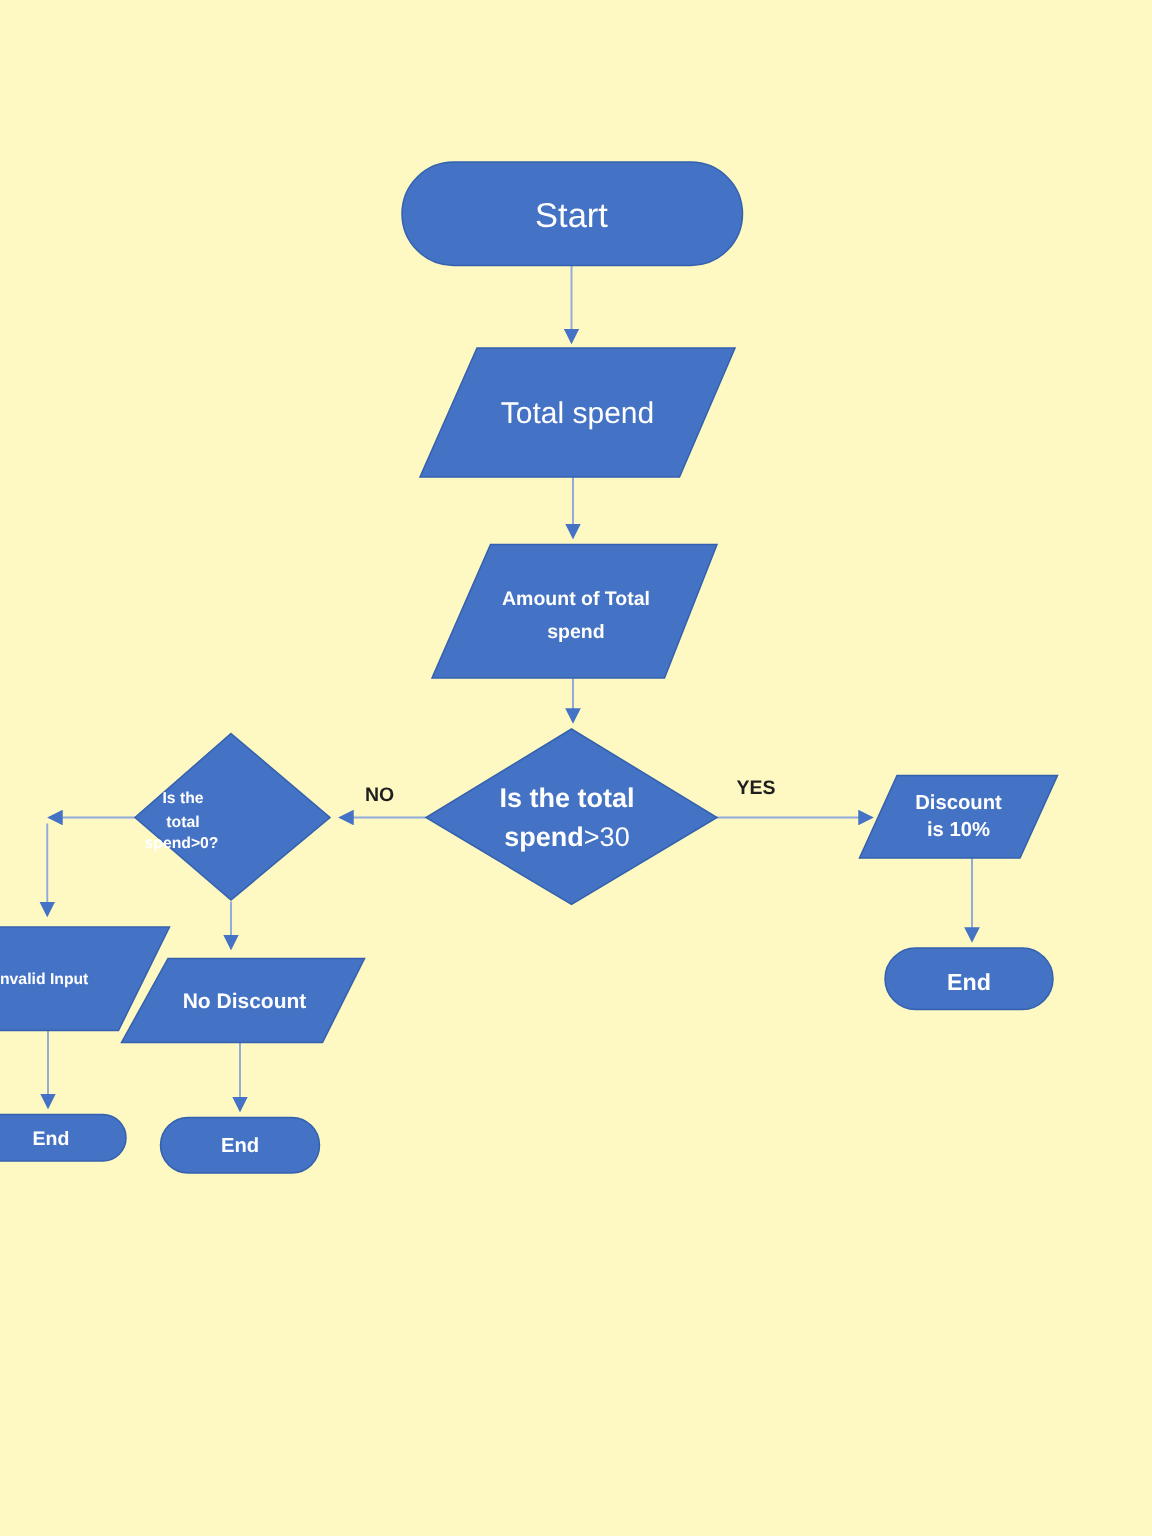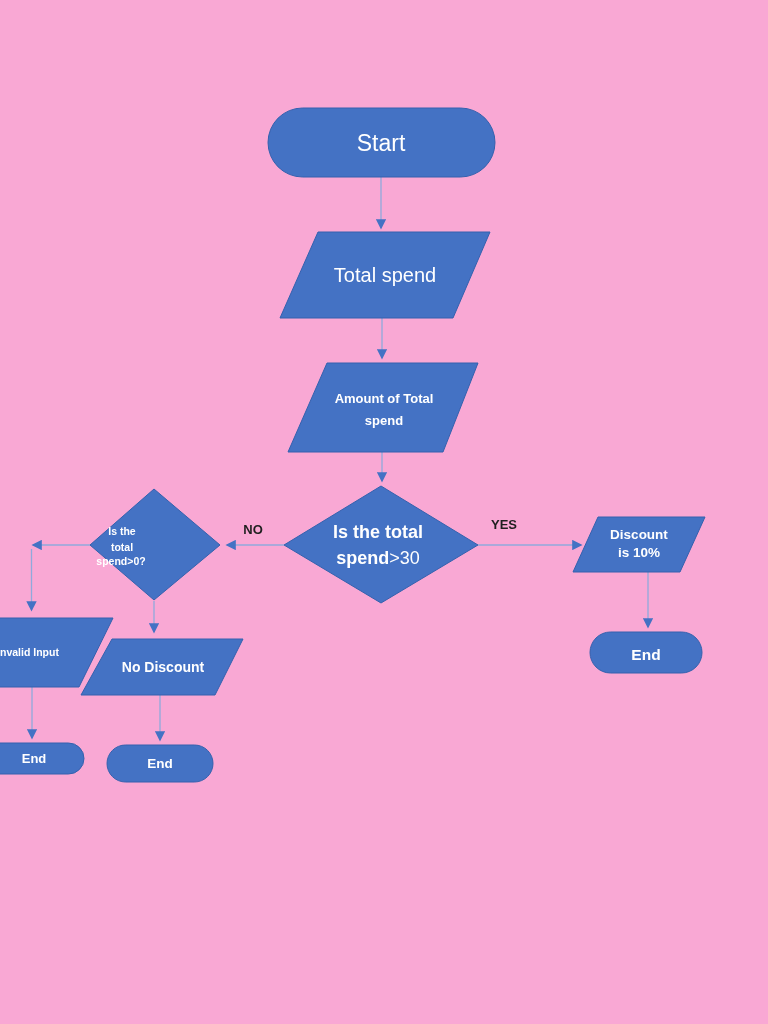--- a/index.html
+++ b/index.html
@@ -1,20 +1,20 @@
 <!DOCTYPE html>
 <html><head>
 <meta charset="utf-8">
 <style>
   html, body { margin: 0; padding: 0; background: #ffffff; }
   .page {
     position: relative;
     width: 768px;
     height: 1024px;
-    background: #f9a8d4;
+    background: #fef9c3;
     overflow: hidden;
     font-family: "Liberation Sans", sans-serif;
   }
   svg.flowchart { position: absolute; left: 0; top: 0; }
   .shape { fill: #4472c4; stroke: #3461ae; stroke-width: 1; }
   .connector { stroke: #8faadc; stroke-width: 1.3; fill: none; }
   .shape-text {
     fill: #ffffff;
     font-family: "Liberation Sans", sans-serif;
     text-anchor: middle;

